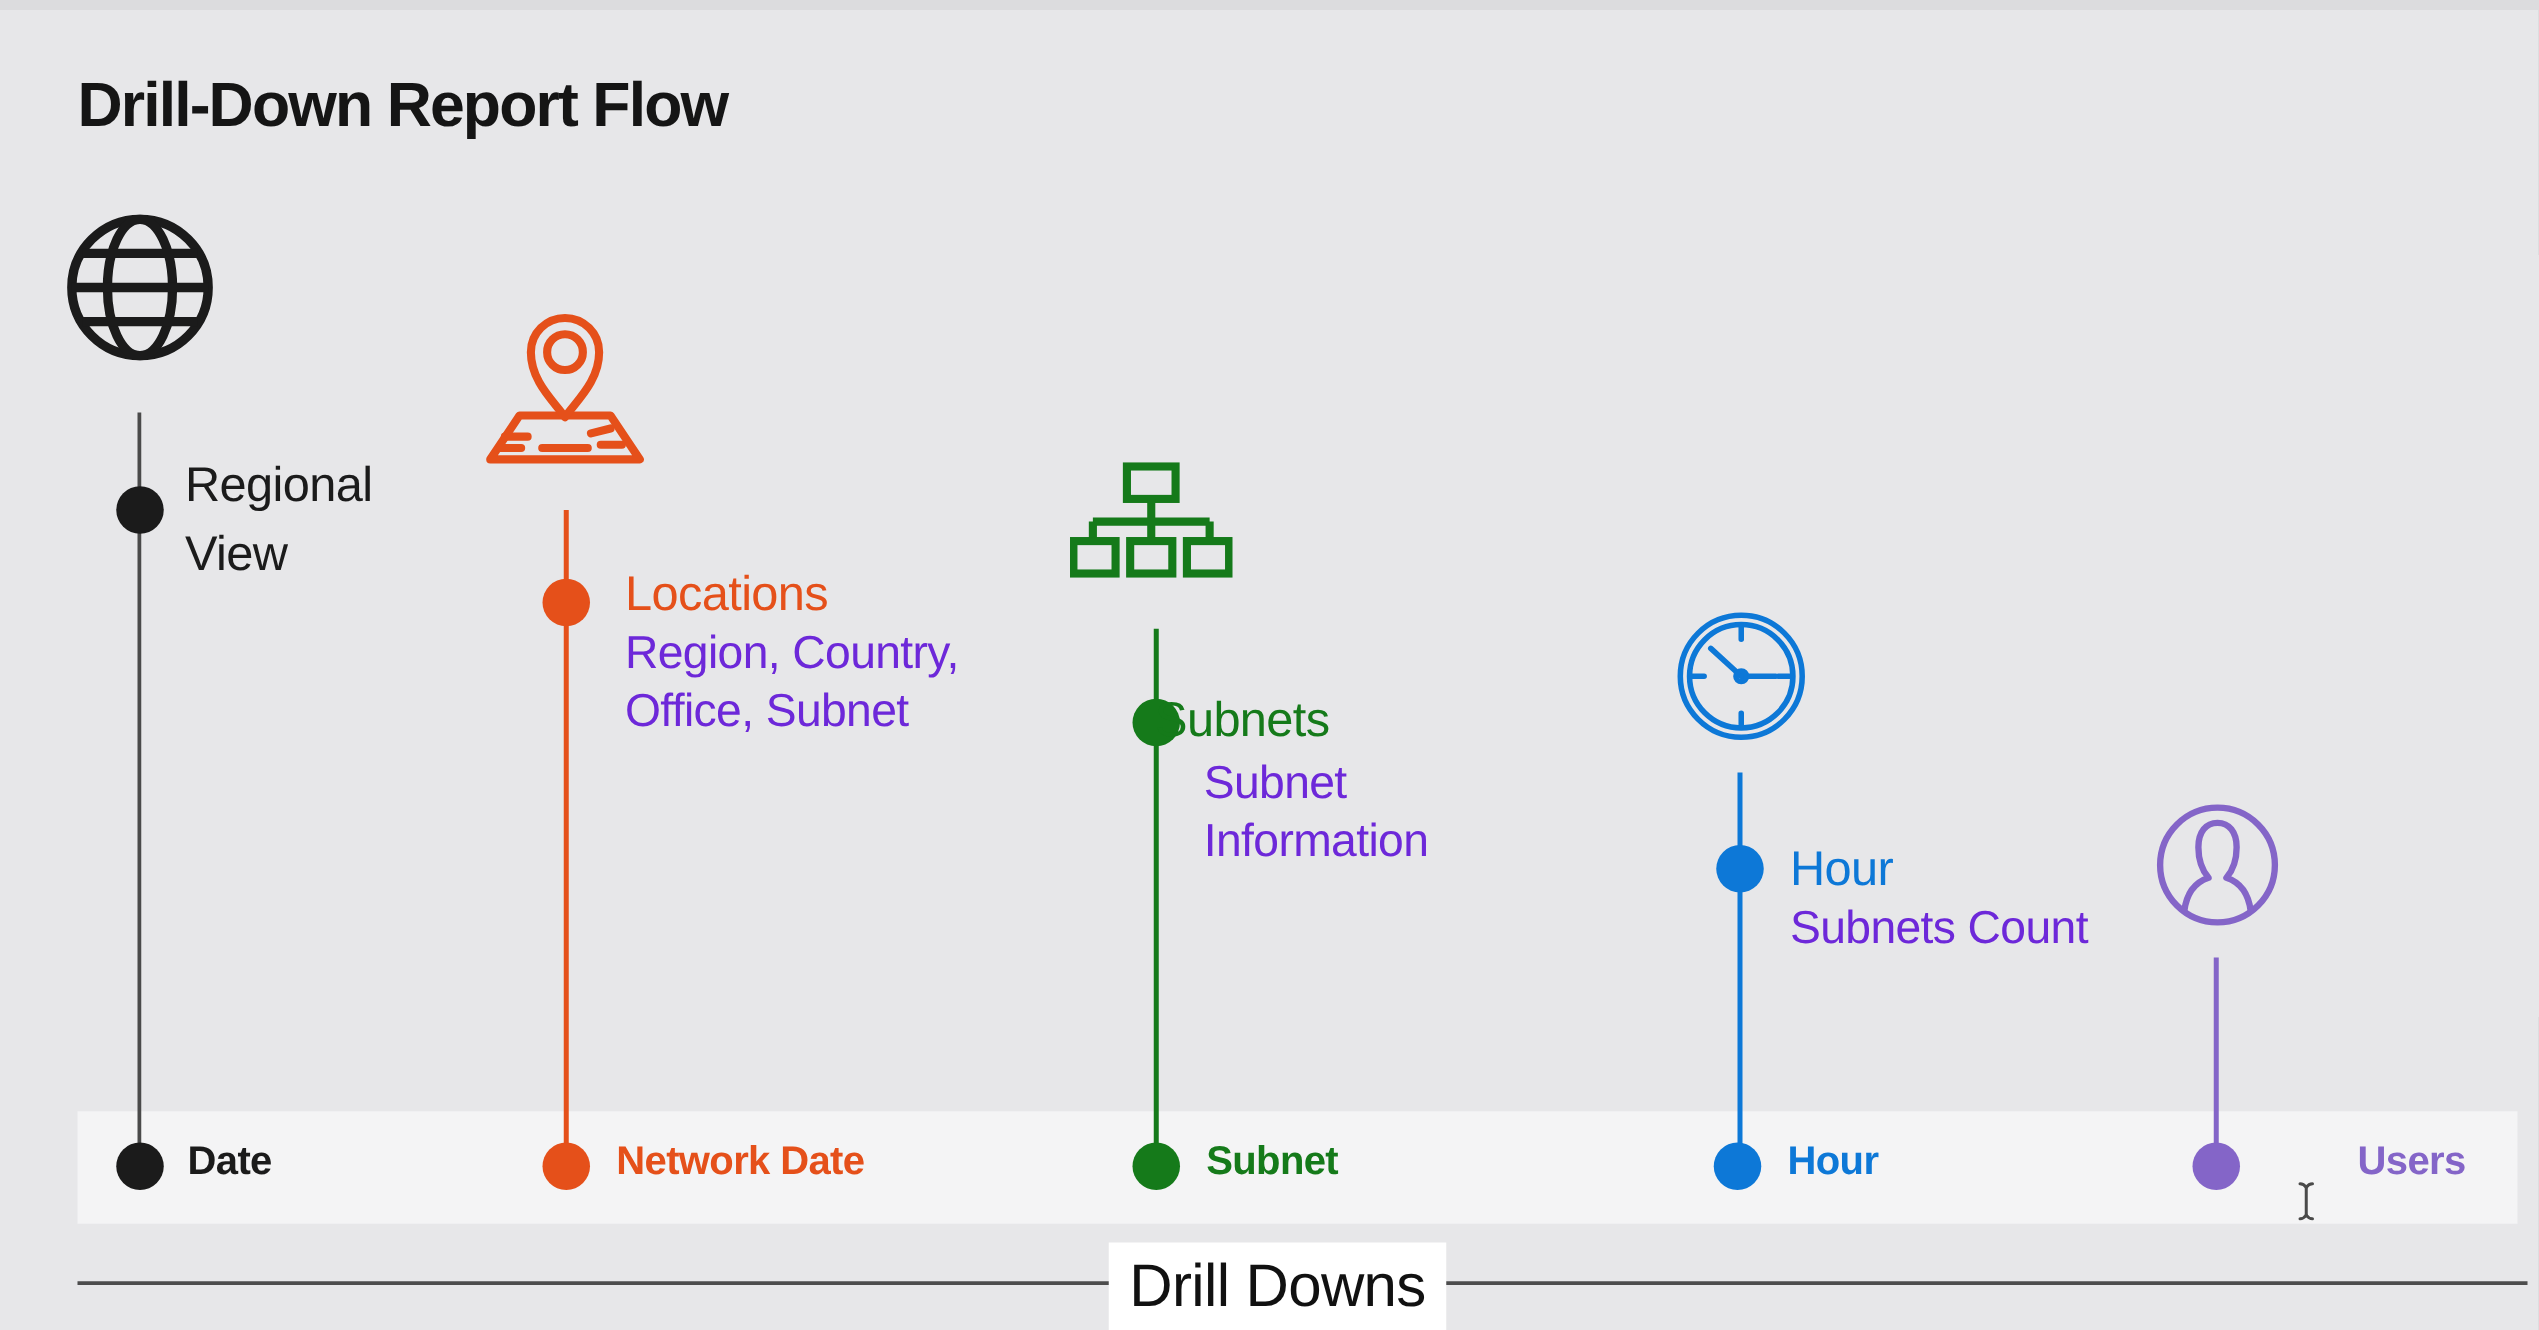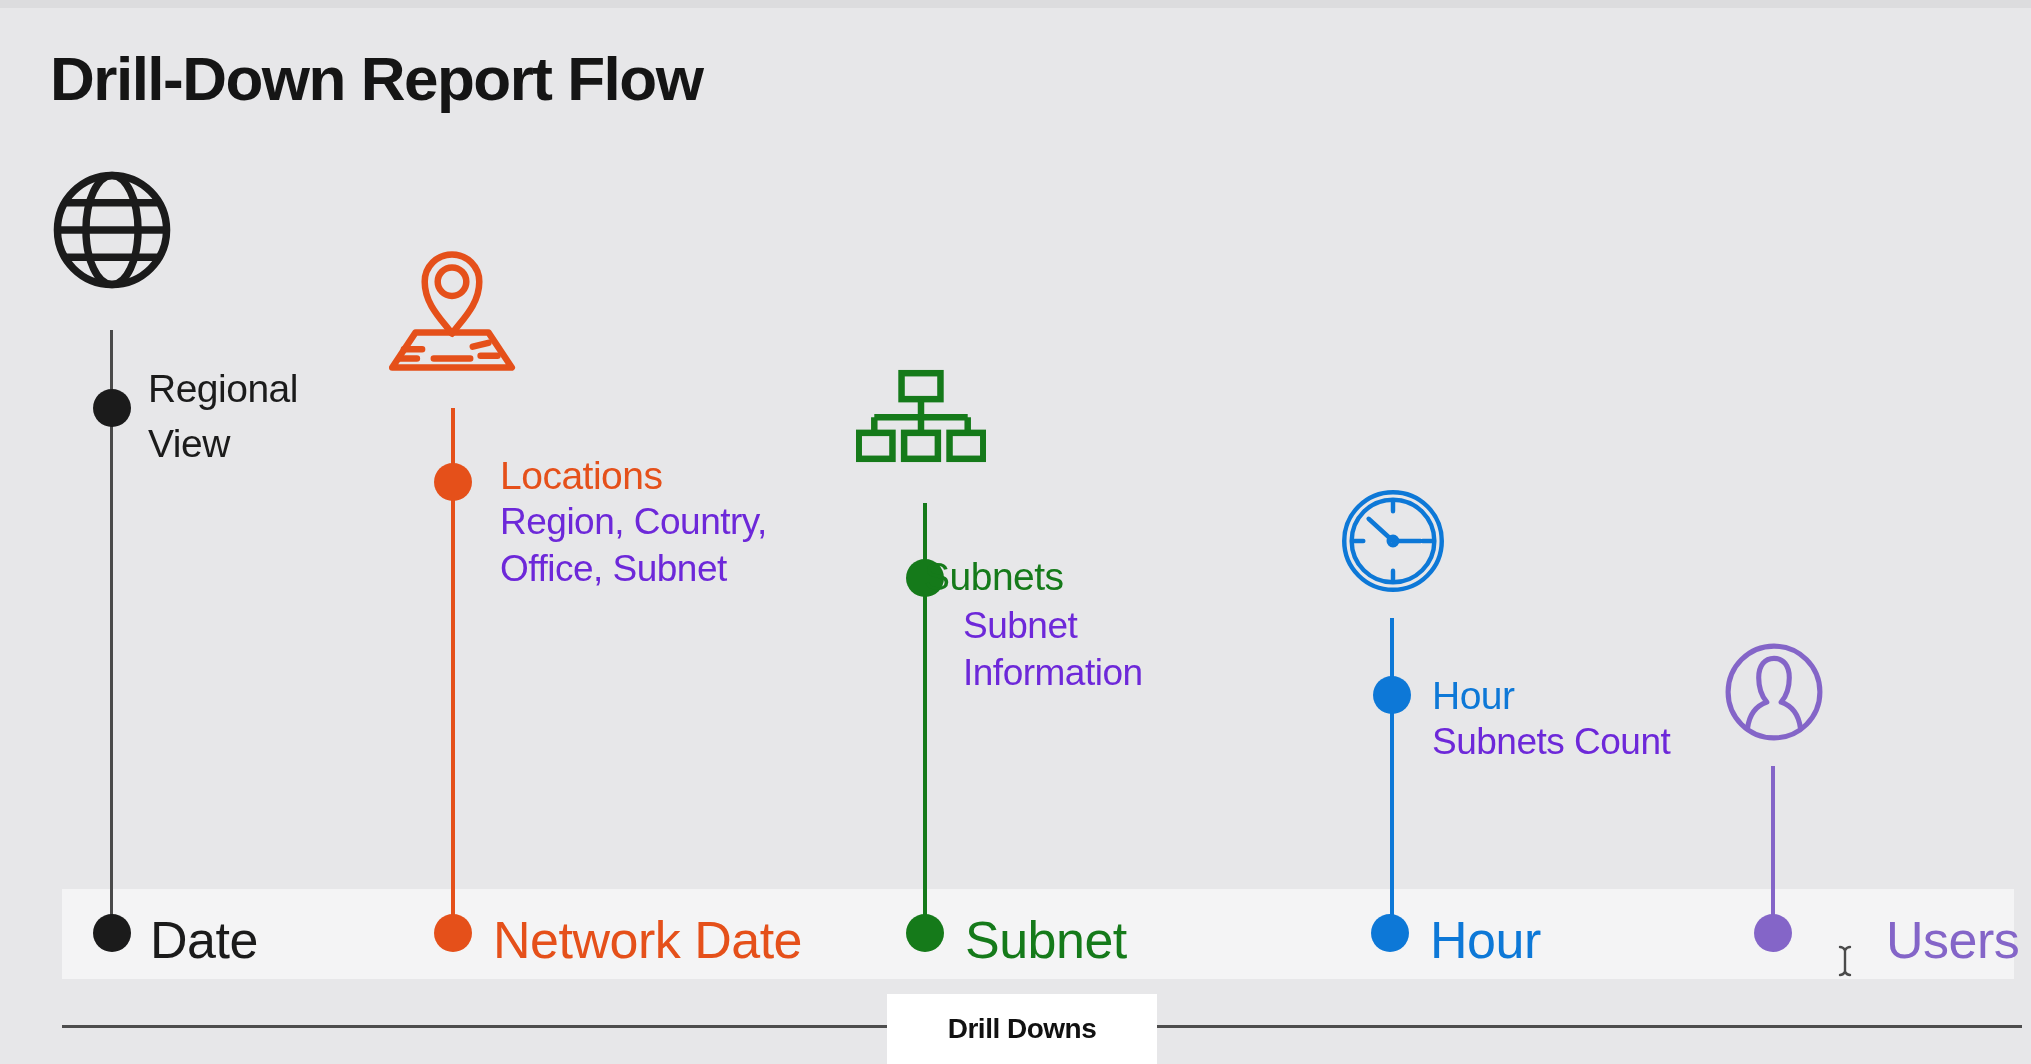--- a/index.html
+++ b/index.html
@@ -5,22 +5,22 @@
   html,body { margin:0; padding:0; background:#cfcfd2; }
   .stage {
     position:relative; width:2031px; height:1064px; overflow:hidden;
     background:#e7e7e9;
     font-family:"Liberation Sans","DejaVu Sans",sans-serif;
     color:#151515;
   }
   .top-strip { position:absolute; left:0; top:0; width:100%; height:8px; background:#dcdcde; }
 
   .title {
-    position:absolute; left:46px; top:38px; margin:4px;
-    font-size:62px; font-weight:700; letter-spacing:-1.5px; color:#151515;
+    position:absolute; left:46px; top:38px; margin:16px;
+    font-size:50px; font-weight:700; letter-spacing:-1.5px; color:#151515;
     line-height:1.2; white-space:nowrap;
   }
 
   .band { position:absolute; left:62px; top:889px; width:1952px; height:90px; background:#f4f4f5; }
 
   .icon { position:absolute; color:var(--c); }
   .icon svg { display:block; width:100%; height:100%; }
 
   .vline { position:absolute; background:var(--line, var(--c)); }
 
@@ -31,21 +31,21 @@
 
   .mid-label {
     position:absolute; font-size:39px; font-weight:400; line-height:1.4;
     color:var(--c); white-space:pre-line; letter-spacing:-0.5px;
   }
   .sub-label {
     position:absolute; font-size:37px; font-weight:400; line-height:1.28;
     color:#6d28d9; white-space:pre-line; letter-spacing:-0.5px;
   }
   .bot-label {
-    position:absolute; top:909px; font-size:52px; font-weight:400; line-height:1.2;
+    position:absolute; top:909px; font-size:32px; font-weight:700; line-height:1.2;
     color:var(--c); white-space:nowrap; letter-spacing:-0.5px;
   }
 
   
   .c0-icon  { left:50px;  top:168px; width:124px; height:124px; }
   .c0-line  { left:110px; top:330px; width:3px;  height:603px; }
   .c0-mdot  { left:93px;  top:389px; }
   .c0-mlbl  { left:148px; top:362px; }
   .c0-bdot  { left:93px;  top:914px; }
   .c0-blbl  { left:150px; }
@@ -81,21 +81,21 @@
   .c4-icon  { left:1723px; top:641px; width:102px; height:102px; }
   .c4-line  { left:1771px; top:766px; width:4px;  height:167px; }
   .c4-bdot  { left:1754px; top:914px; }
   .c4-blbl  { left:1838px;margin-left:48px; }
 
   .rule { position:absolute; left:62px; top:1025px; width:1960px; height:3px; background:#4d4d4d; }
   .drill-box {
     position:absolute; left:887px; top:994px; width:270px; height:70px;
     background:#ffffff; display:flex; align-items:center; justify-content:center;
   }
-  .drill-box span { font-size:28px; font-weight:700; color:#111; letter-spacing:-0.5px; }
+  .drill-box span { font-size:48px; font-weight:400; color:#111; letter-spacing:-0.5px; }
 
   .text-cursor { position:absolute; left:1837px; top:944px; width:16px; height:34px; color:#4a4a4a; }
 </style>
 </head>
 <body>
 
 <div class="stage">
   <div class="top-strip"></div>
 
   <h1 class="title">Drill-Down Report Flow</h1>

